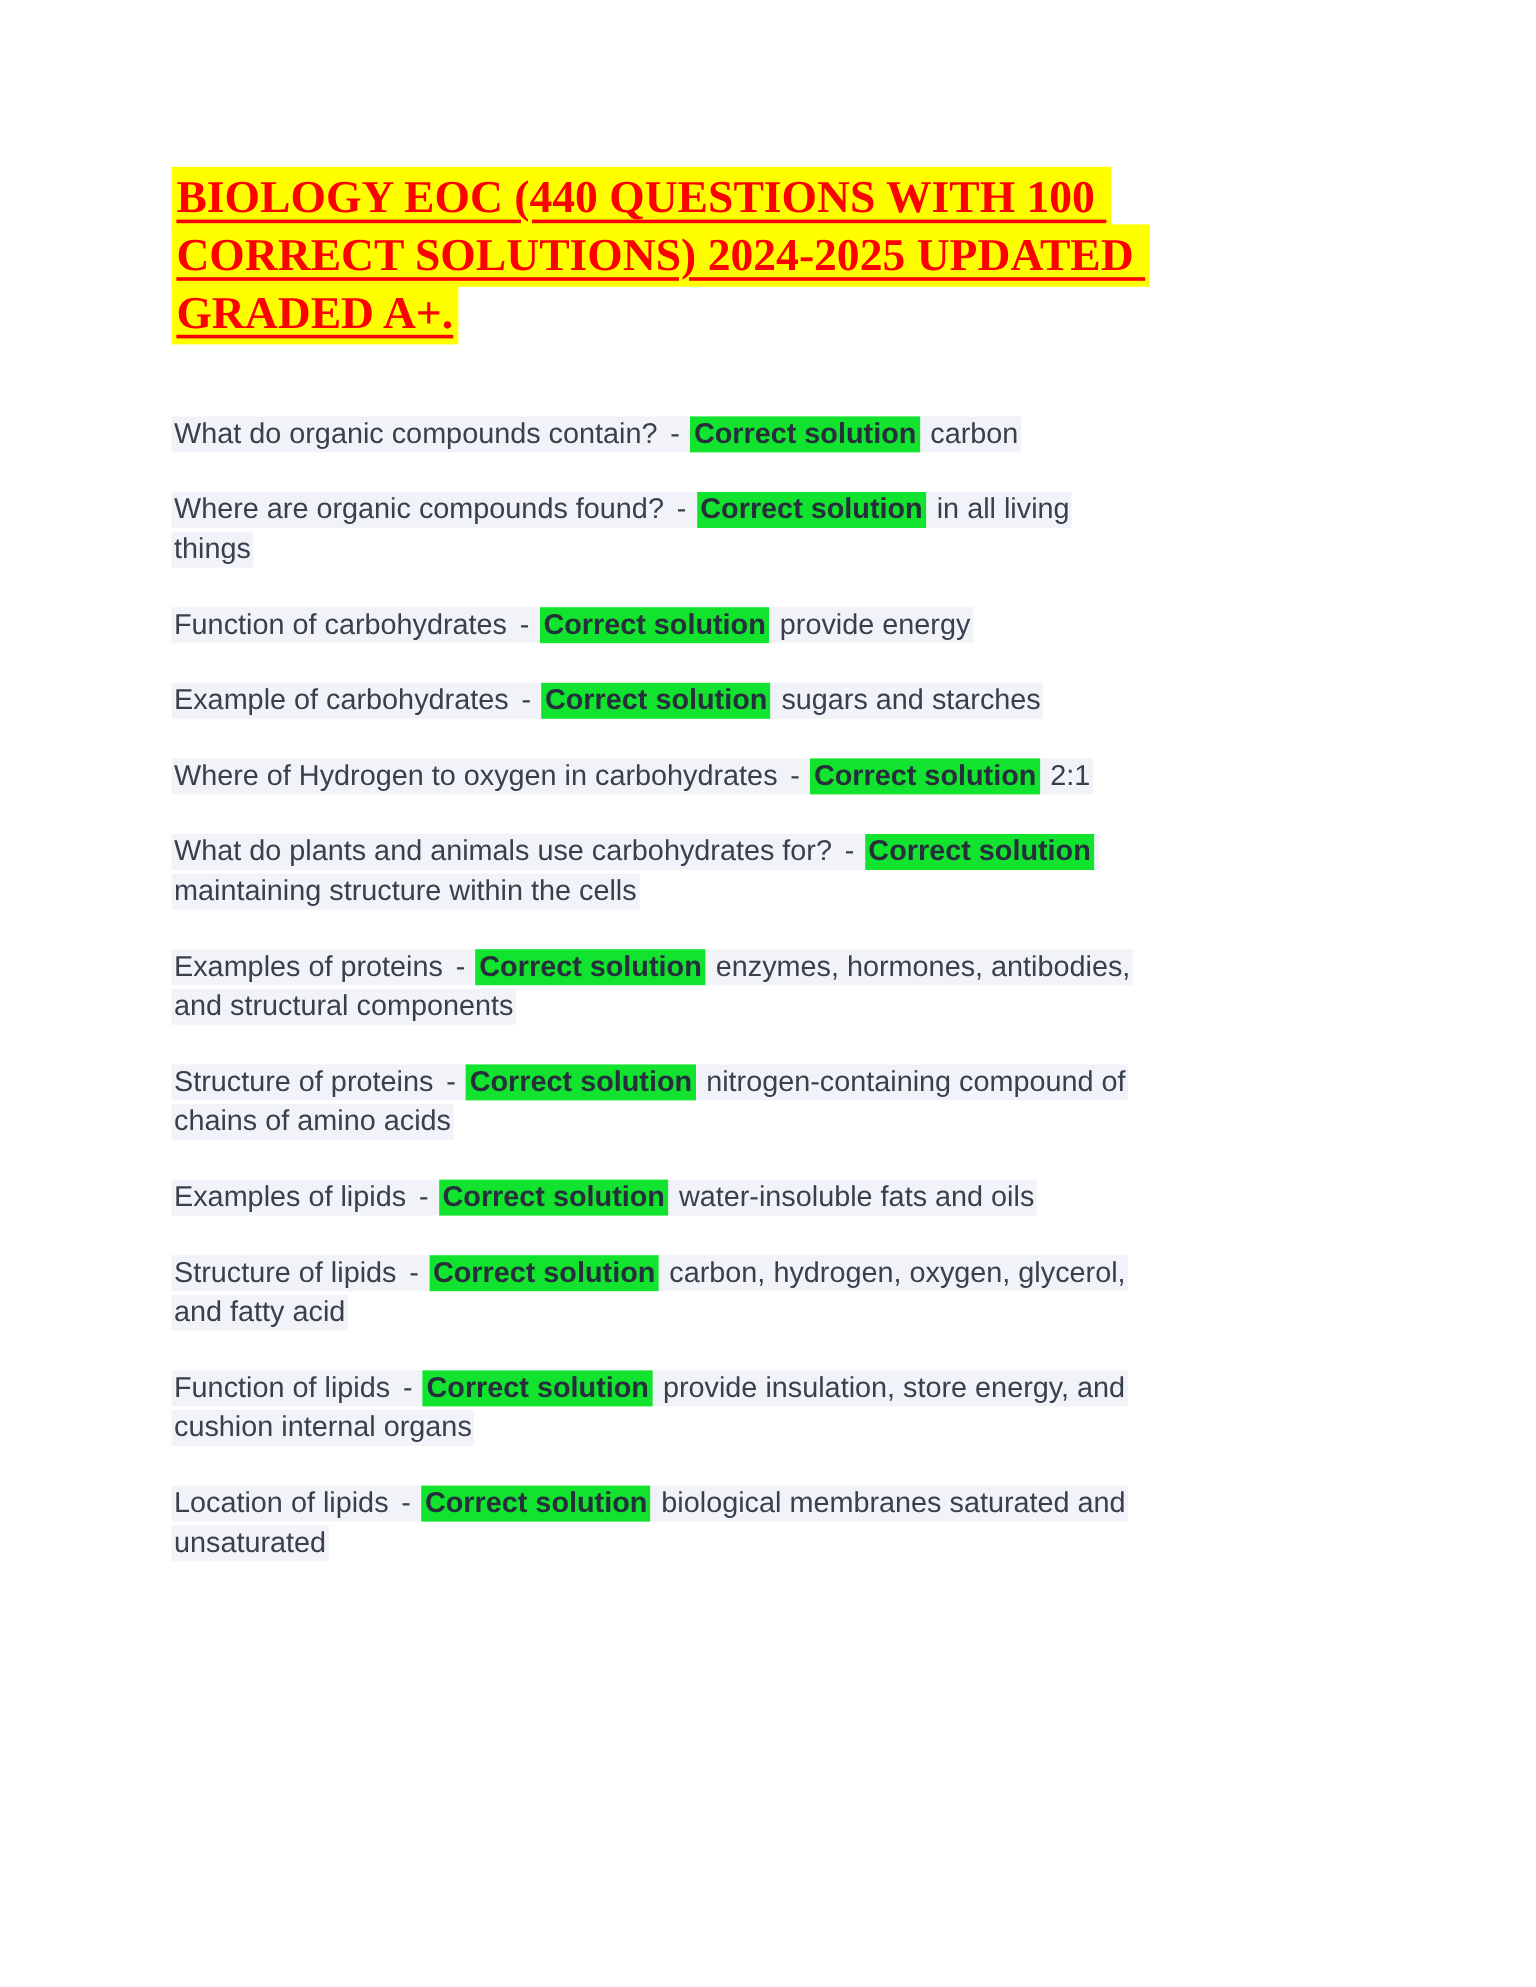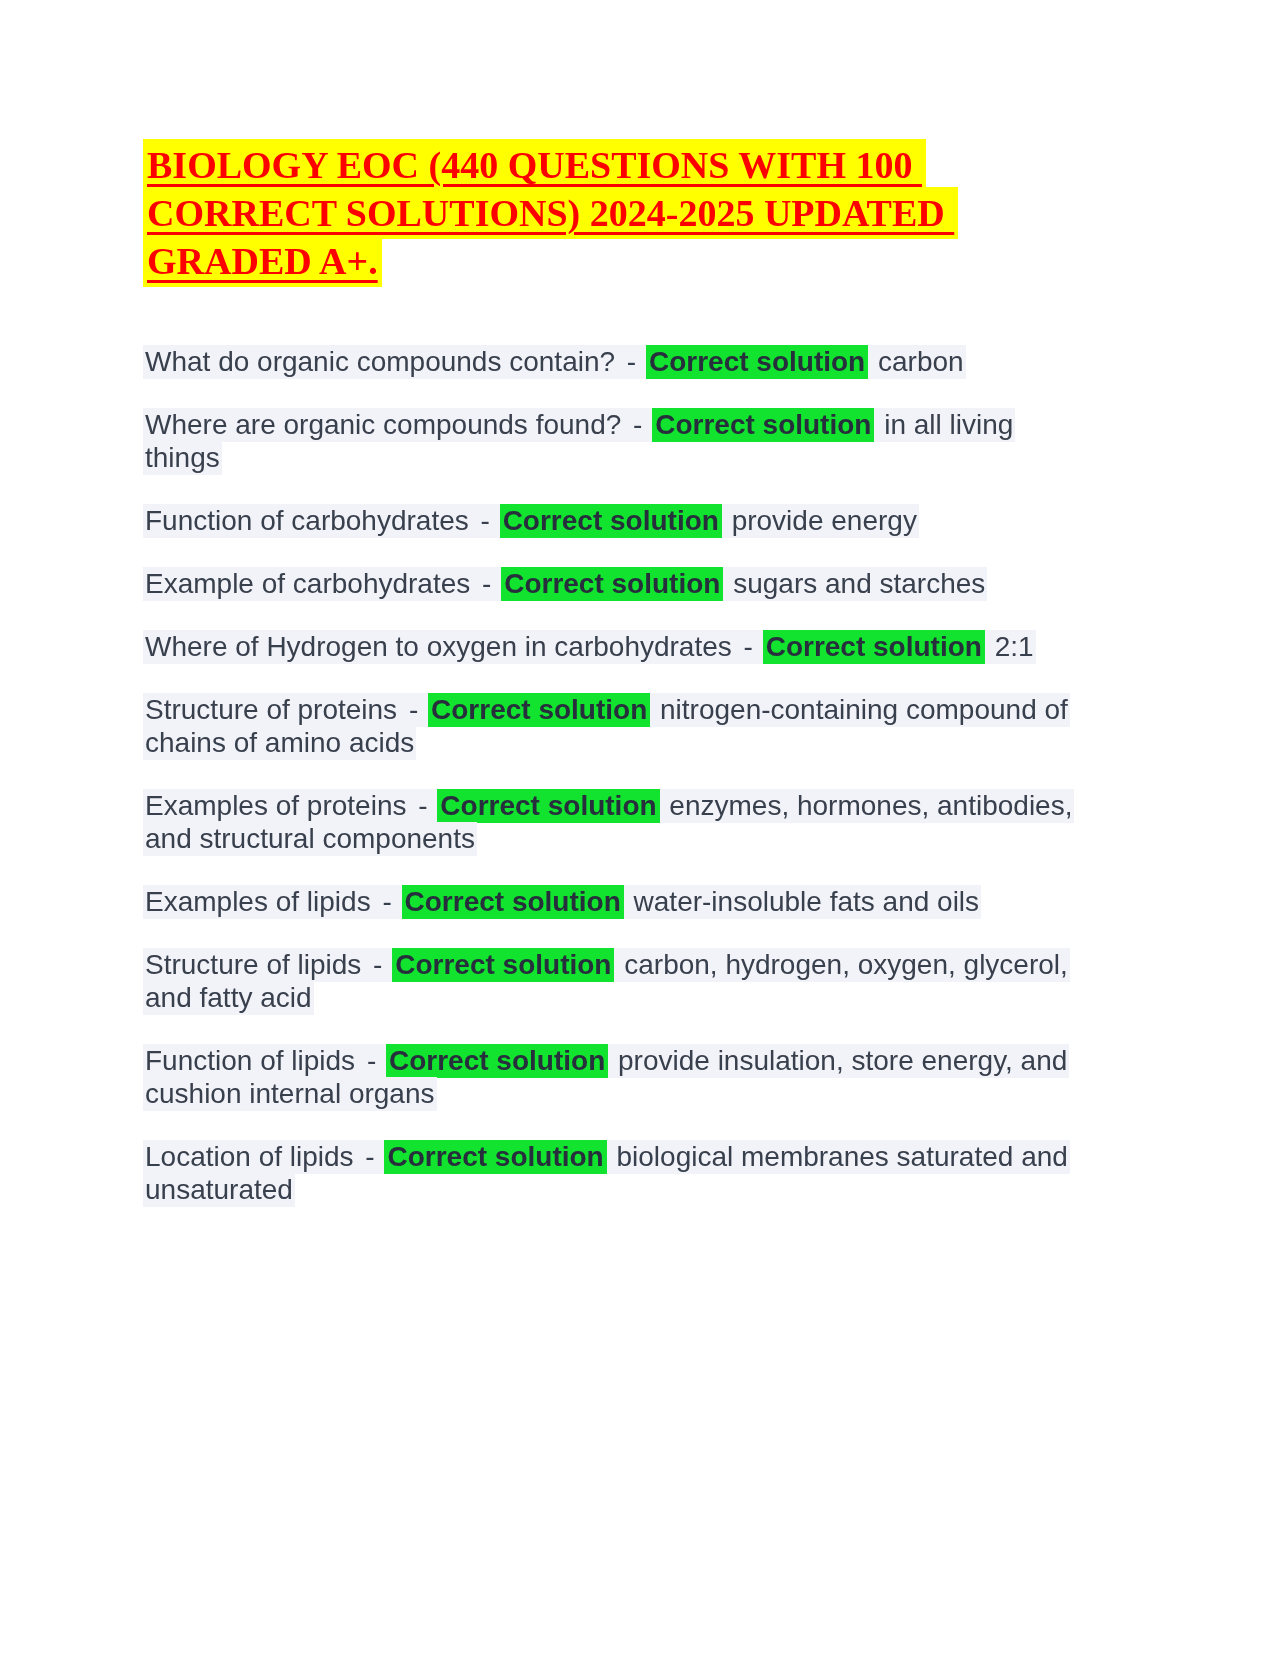--- a/index.html
+++ b/index.html
@@ -35,21 +35,21 @@
     text-decoration: underline;
     text-decoration-color: var(--title-text, #fd0000);
     text-decoration-thickness: 3px;
     text-underline-offset: 6px;
     padding: 5px 4px;
     -webkit-box-decoration-break: clone;
     box-decoration-break: clone;
   }
   .qa-list {
     width: 995px;
-    font-size: 28px;
+    font-size: 24px;
     line-height: 33px;
     color: var(--body-text, #39404d);
   }
   .qa-item {
     margin: 0 0 30px 0;
     white-space: pre-wrap;
   }
   .hl {
     background: var(--line-highlight, #f2f3f8);
     padding: 1px 2px 2px 2px;
@@ -72,24 +72,26 @@
   <h1 class="doc-title"><span class="title-text">BIOLOGY EOC (440 QUESTIONS WITH 100 
 CORRECT SOLUTIONS) 2024-2025 UPDATED 
 GRADED A+.</span></h1>
   <div class="qa-list" id="qa-list">
       <p class="qa-item"><span class="hl">What do organic compounds contain?</span><span class="hl"> - </span><span class="marker">Correct solution</span><span class="hl"> carbon</span></p>
       <p class="qa-item"><span class="hl">Where are organic compounds found?</span><span class="hl"> - </span><span class="marker">Correct solution</span><span class="hl"> in all living
 things</span></p>
       <p class="qa-item"><span class="hl">Function of carbohydrates</span><span class="hl"> - </span><span class="marker">Correct solution</span><span class="hl"> provide energy</span></p>
       <p class="qa-item"><span class="hl">Example of carbohydrates</span><span class="hl"> - </span><span class="marker">Correct solution</span><span class="hl"> sugars and starches</span></p>
       <p class="qa-item"><span class="hl">Where of Hydrogen to oxygen in carbohydrates</span><span class="hl"> - </span><span class="marker">Correct solution</span><span class="hl"> 2:1</span></p>
+      <p class="qa-item"><span class="hl">What do plants and animals use carbohydrates for?</span><span class="hl"> - </span><span class="marker">Correct solution</span><span class="hl">
+maintaining structure within the cells</span></p>
+      <p class="qa-item"><span class="hl">Examples of proteins</span><span class="hl"> - </span><span class="marker">Correct solution</span><span class="hl"> enzymes, hormones, antibodies,
+and structural components</span></p>
       <p class="qa-item"><span class="hl">Structure of proteins</span><span class="hl"> - </span><span class="marker">Correct solution</span><span class="hl"> nitrogen-containing compound of
 chains of amino acids</span></p>
-      <p class="qa-item"><span class="hl">Examples of proteins</span><span class="hl"> - </span><span class="marker">Correct solution</span><span class="hl"> enzymes, hormones, antibodies,
-and structural components</span></p>
       <p class="qa-item"><span class="hl">Examples of lipids</span><span class="hl"> - </span><span class="marker">Correct solution</span><span class="hl"> water-insoluble fats and oils</span></p>
       <p class="qa-item"><span class="hl">Structure of lipids</span><span class="hl"> - </span><span class="marker">Correct solution</span><span class="hl"> carbon, hydrogen, oxygen, glycerol,
 and fatty acid</span></p>
       <p class="qa-item"><span class="hl">Function of lipids</span><span class="hl"> - </span><span class="marker">Correct solution</span><span class="hl"> provide insulation, store energy, and
 cushion internal organs</span></p>
       <p class="qa-item"><span class="hl">Location of lipids</span><span class="hl"> - </span><span class="marker">Correct solution</span><span class="hl"> biological membranes saturated and
 unsaturated</span></p>
     </div>
 </div>
 

